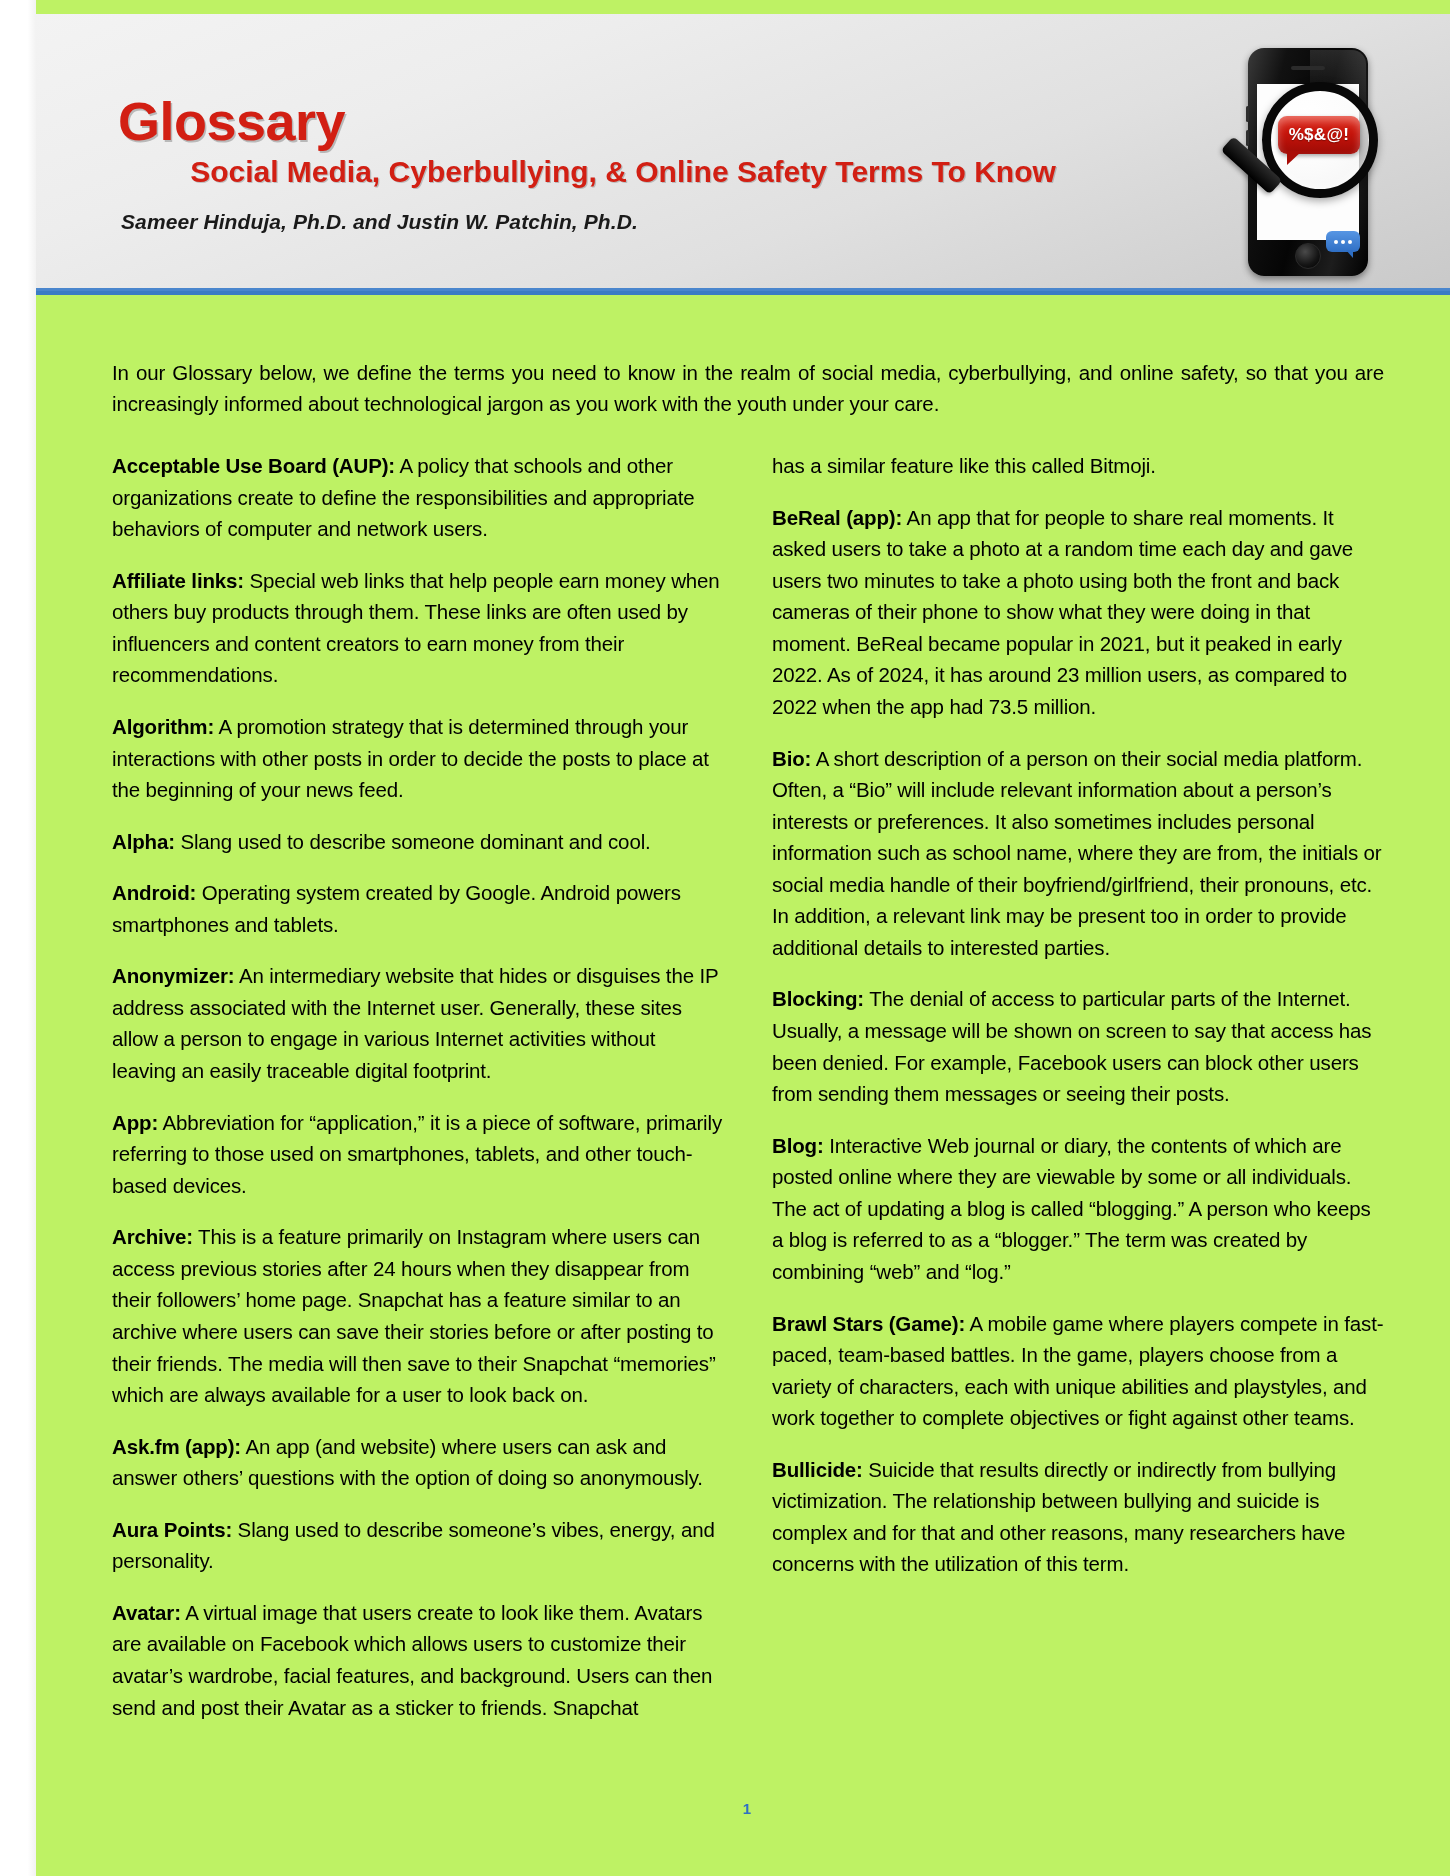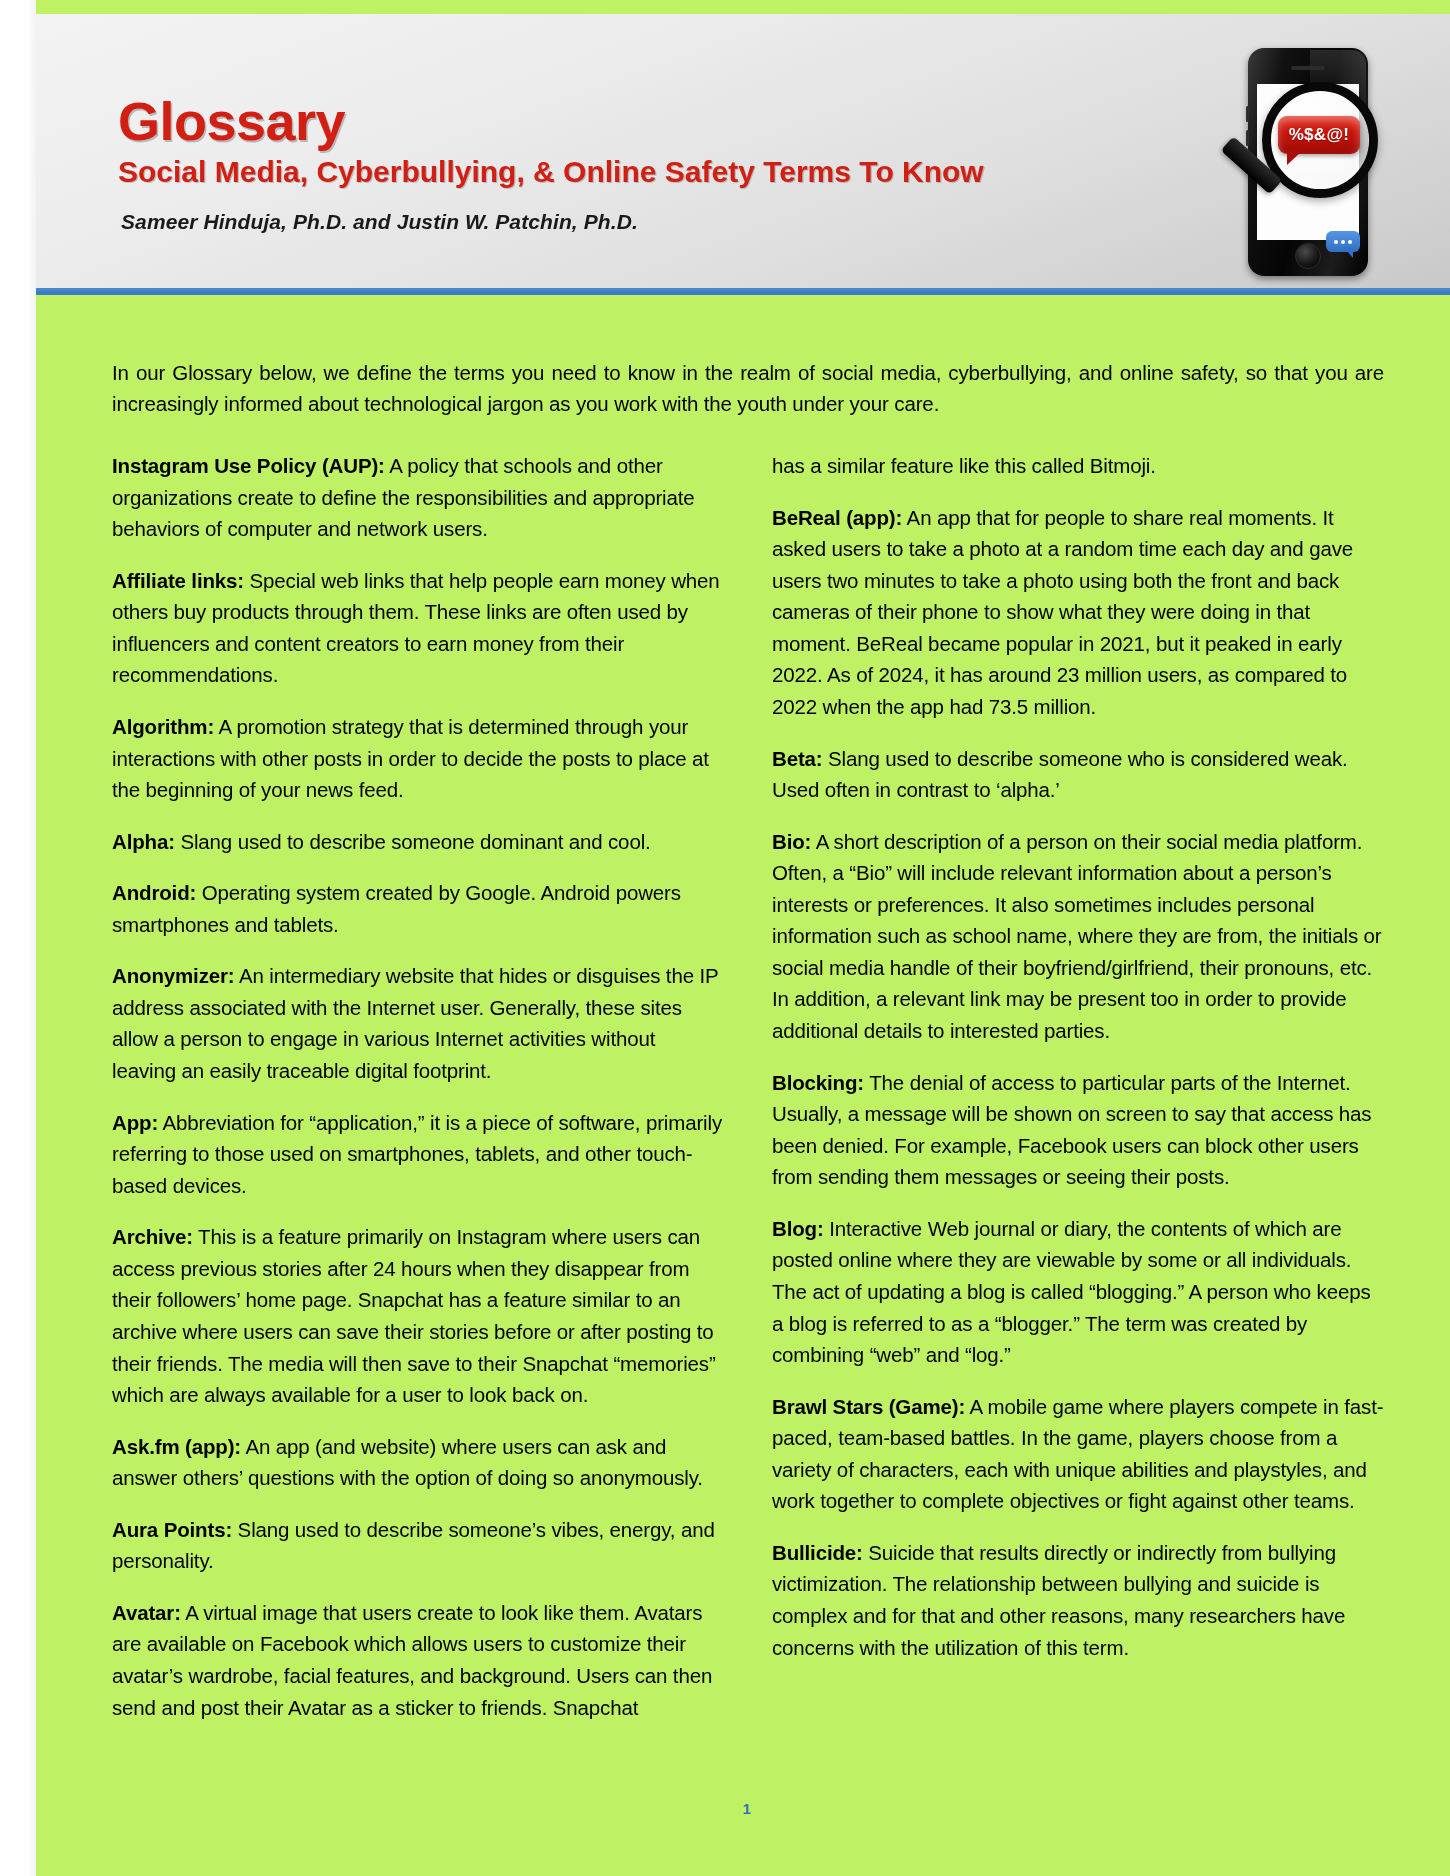--- a/index.html
+++ b/index.html
@@ -73,20 +73,21 @@
     text-shadow: 1.5px 1.5px 0 rgba(120,120,120,0.45);
     font-stretch: condensed;
   }
   .doc-subtitle {
     font-size: 30px;
     font-weight: 700;
     color: #d21f13;
     line-height: 1.08;
     margin: 0 0 22px 0;
     text-shadow: 1.2px 1.2px 0 rgba(120,120,120,0.4);
+    text-align: center;
   }
   .doc-authors {
     font-size: 21px;
     font-weight: 700;
     color: #1a1a1a;
     margin: 0;
     padding-left: 3px;
     letter-spacing: 0.1px;
     font-style: italic;
   }
@@ -338,36 +339,35 @@
   </div>
 
   <div class="masthead-rule">
     <div class="masthead-rule-inner"></div>
   </div>
 
   <p class="intro">In our Glossary below, we define the terms you need to know in the realm of social media, cyberbullying, and online safety, so that you are increasingly informed about technological jargon as you work with the youth under your care.</p>
 
   <div class="columns">
     <div class="col" id="col-left">
-        <p class="entry"><span class="term">Instagram Use Policy (AUP):</span><span> A policy that schools and other organizations create to define the responsibilities and appropriate behaviors of computer and network users.</span></p>
+        <p class="entry"><span class="term">Acceptable Use Board (AUP):</span><span> A policy that schools and other organizations create to define the responsibilities and appropriate behaviors of computer and network users.</span></p>
         <p class="entry"><span class="term">Affiliate links:</span><span> Special web links that help people earn money when others buy products through them. These links are often used by influencers and content creators to earn money from their recommendations.</span></p>
         <p class="entry"><span class="term">Algorithm:</span><span> A promotion strategy that is determined through your interactions with other posts in order to decide the posts to place at the beginning of your news feed.</span></p>
         <p class="entry"><span class="term">Alpha:</span><span> Slang used to describe someone dominant and cool.</span></p>
         <p class="entry"><span class="term">Android:</span><span> Operating system created by Google. Android powers smartphones and tablets.</span></p>
         <p class="entry"><span class="term">Anonymizer:</span><span> An intermediary website that hides or disguises the IP address associated with the Internet user. Generally, these sites allow a person to engage in various Internet activities without leaving an easily traceable digital footprint.</span></p>
         <p class="entry"><span class="term">App:</span><span> Abbreviation for “application,” it is a piece of software, primarily referring to those used on smartphones, tablets, and other touch-based devices.</span></p>
         <p class="entry"><span class="term">Archive:</span><span> This is a feature primarily on Instagram where users can access previous stories after 24 hours when they disappear from their followers’ home page. Snapchat has a feature similar to an archive where users can save their stories before or after posting to their friends. The media will then save to their Snapchat “memories” which are always available for a user to look back on.</span></p>
         <p class="entry"><span class="term">Ask.fm (app):</span><span> An app (and website) where users can ask and answer others’ questions with the option of doing so anonymously.</span></p>
         <p class="entry"><span class="term">Aura Points:</span><span> Slang used to describe someone’s vibes, energy, and personality.</span></p>
         <p class="entry"><span class="term">Avatar:</span><span> A virtual image that users create to look like them. Avatars are available on Facebook which allows users to customize their avatar’s wardrobe, facial features, and background. Users can then send and post their Avatar as a sticker to friends. Snapchat</span></p>
       </div>
     <div class="col" id="col-right">
         <p class="entry continuation"><span>has a similar feature like this called Bitmoji.</span></p>
         <p class="entry"><span class="term">BeReal (app):</span><span> An app that for people to share real moments. It asked users to take a photo at a random time each day and gave users two minutes to take a photo using both the front and back cameras of their phone to show what they were doing in that moment. BeReal became popular in 2021, but it peaked in early 2022. As of 2024, it has around 23 million users, as compared to 2022 when the app had 73.5 million.</span></p>
-        <p class="entry"><span class="term">Beta:</span><span> Slang used to describe someone who is considered weak. Used often in contrast to ‘alpha.’</span></p>
         <p class="entry"><span class="term">Bio:</span><span> A short description of a person on their social media platform. Often, a “Bio” will include relevant information about a person’s interests or preferences. It also sometimes includes personal information such as school name, where they are from, the initials or social media handle of their boyfriend/girlfriend, their pronouns, etc. In addition, a relevant link may be present too in order to provide additional details to interested parties.</span></p>
         <p class="entry"><span class="term">Blocking:</span><span> The denial of access to particular parts of the Internet. Usually, a message will be shown on screen to say that access has been denied. For example, Facebook users can block other users from sending them messages or seeing their posts.</span></p>
         <p class="entry"><span class="term">Blog:</span><span> Interactive Web journal or diary, the contents of which are posted online where they are viewable by some or all individuals. The act of updating a blog is called “blogging.” A person who keeps a blog is referred to as a “blogger.” The term was created by combining “web” and “log.”</span></p>
         <p class="entry"><span class="term">Brawl Stars (Game):</span><span> A mobile game where players compete in fast-paced, team-based battles. In the game, players choose from a variety of characters, each with unique abilities and playstyles, and work together to complete objectives or fight against other teams.</span></p>
         <p class="entry"><span class="term">Bullicide:</span><span> Suicide that results directly or indirectly from bullying victimization. The relationship between bullying and suicide is complex and for that and other reasons, many researchers have concerns with the utilization of this term.</span></p>
       </div>
   </div>
 
   <div class="page-number">1</div>
 

